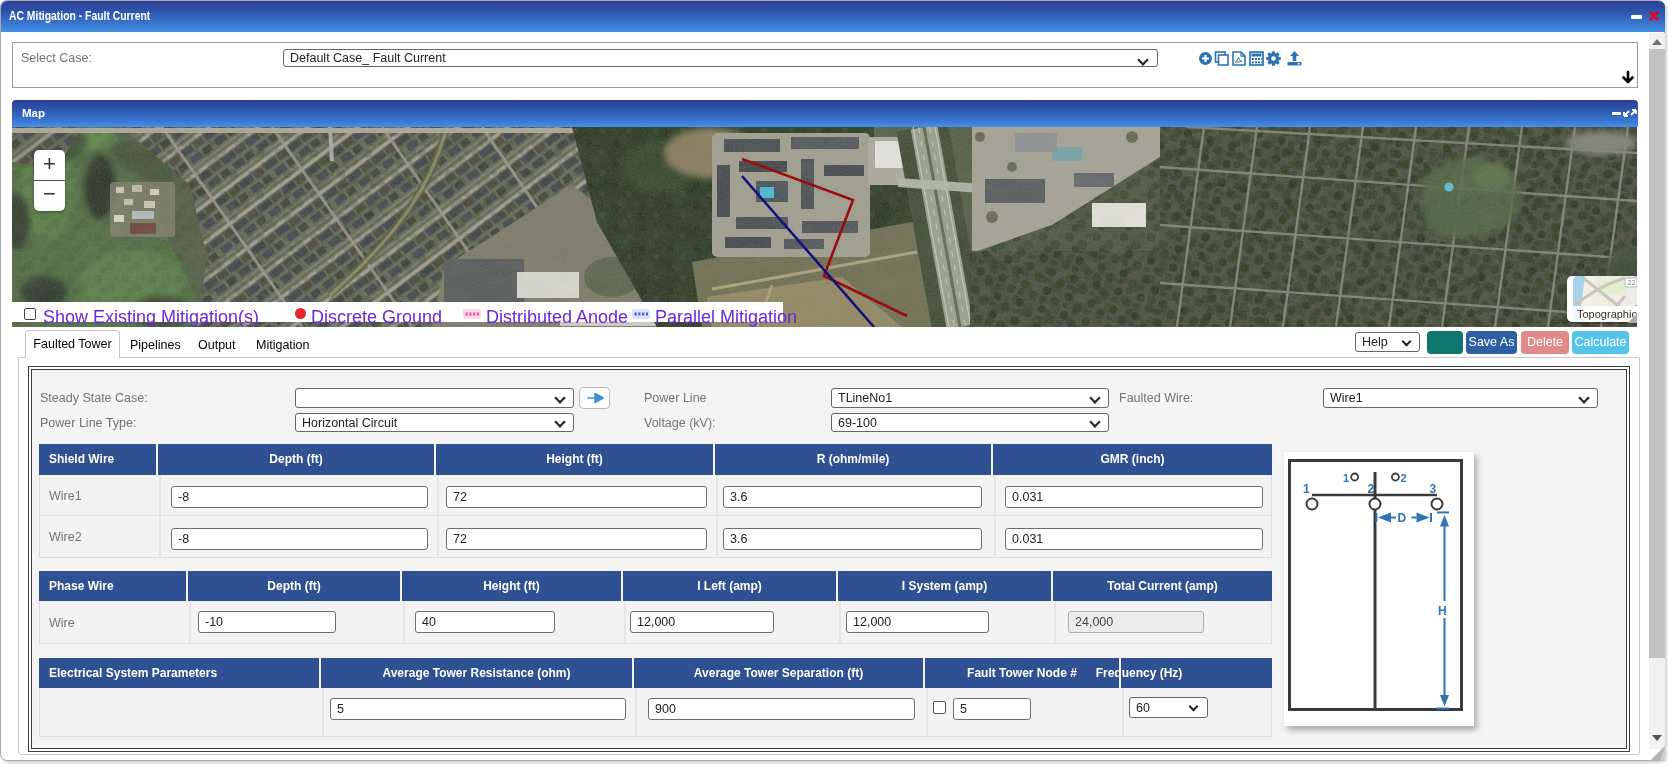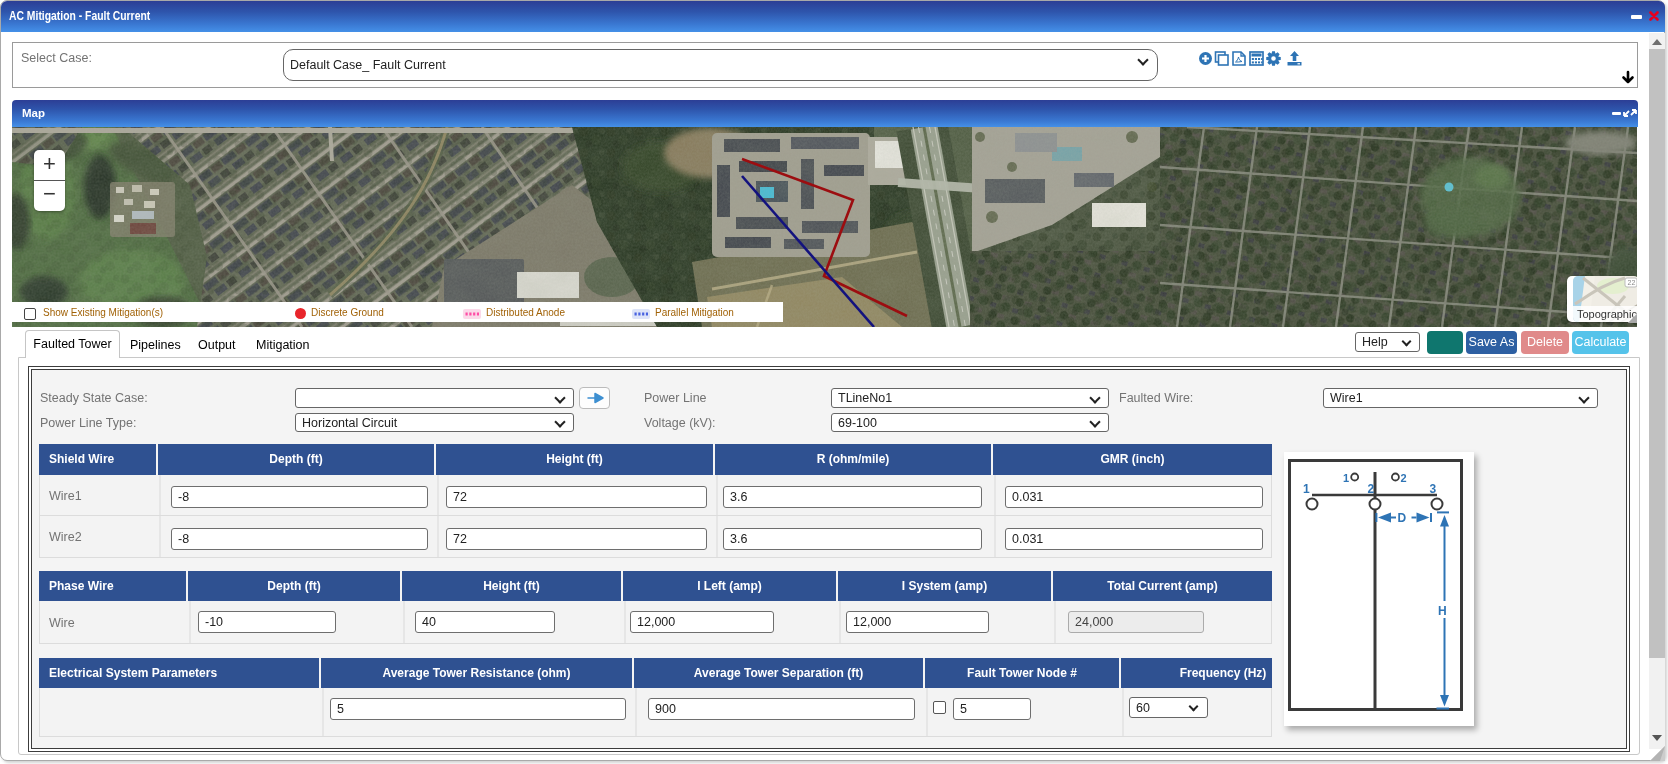--- a/index.html
+++ b/index.html
@@ -14,21 +14,21 @@
 select { position:absolute; font-family:"Liberation Sans",sans-serif; appearance:none; -webkit-appearance:none; background:#fff; border:1px solid #666; border-radius:3px; font-size:12.5px; color:#222; padding:0 6px; }
 input[type=text] { position:absolute; font-family:"Liberation Sans",sans-serif; background:#fff; border:1px solid #6e6e6e; border-radius:3px; font-size:12.5px; color:#222; padding:0 6px; }
 .chev { position:absolute; pointer-events:none; width:8px; height:8px; border-right:2px solid #222; border-bottom:2px solid #222; transform:rotate(45deg); }
 #selpanel { position:absolute; left:12px; top:42px; width:1626px; height:46px; border:1px solid #9a9a9a; background:#fff; }
 #mappanel { position:absolute; left:12px; top:100px; width:1626px; height:227px; }
 #maphead { position:absolute; left:0; top:0; width:100%; height:27px; border-radius:4px 4px 0 0; background:linear-gradient(180deg,#2c3e95 0%, #2e55ac 35%, #3a78d2 78%, #4590e8 100%); }
 #mapbody { position:absolute; left:0; top:27px; width:1625px; height:200px; overflow:hidden; background:#4b5844; }
 #zoomctl { position:absolute; left:22px; top:23px; width:31px; height:61px; background:#fff; border-radius:5px; box-shadow:0 1px 3px rgba(0,0,0,0.4); }
 .zb { position:absolute; left:0; width:31px; height:30px; color:#333; font-size:22px; text-align:center; line-height:28px; }
 #legend { position:absolute; left:0px; top:175px; width:771px; height:20px; background:#fff; }
-.legtxt { position:absolute; top:4.5px; font-size:10px; color:#a16207; white-space:nowrap; }
+.legtxt { position:absolute; top:4.5px; font-size:18px; color:#6d28d9; white-space:nowrap; }
 #topow { position:absolute; left:1555px; top:149px; width:66px; height:46px; background:#fff; border-radius:5px; box-shadow:0 1px 3px rgba(0,0,0,0.35);padding-left:6px; }
 .tab { position:absolute; font-size:12.5px; color:#000000; white-space:nowrap; }
 #tab1 { left:25px; top:330px; width:95px; height:28px; background:#fff; border:1px solid #c5c5c5; border-bottom:none; border-radius:4px 4px 0 0; text-align:center; line-height:26px; z-index:3; }
 .btn { position:absolute; top:331px; height:23px; border-radius:4px; color:#fff; font-size:12.5px; text-align:center; line-height:23px; }
 #tabbox { position:absolute; left:18px; top:357px; width:1622px; height:398px; background:#fff; border:1px solid #c8c8c8; border-radius:0 0 3px 3px; }
 #panel { position:absolute; left:28px; top:366px; width:1602px; height:386px; border:1px solid #3c3c3c; background:#fff; padding:2px; }
 #panelin { width:100%; height:100%; border:1px solid #3c3c3c; background:#f4f4f4; }
 .thead { position:absolute; background:#2f5191; }
 .thcell { position:absolute; color:#fff; font-size:12px; font-weight:bold; text-align:center; top:0; height:100%; border-right:2px solid #f4f4f4; }
 .trow { position:absolute; background:#f3f3f3; border:1px solid #dcdcdc; border-top:none; }
@@ -44,21 +44,21 @@
   <div id="titlebar">
     <div id="titletext">AC Mitigation - Fault Current</div>
     <div style="position:absolute; left:1630px; top:14px; width:11px; height:4px; background:#fff; border-radius:1px;"></div>
     <svg style="position:absolute; left:1648px; top:10px;" width="10" height="10" viewBox="0 0 10 10">
         <path d="M1.5 1.5 L8.5 8.5 M8.5 1.5 L1.5 8.5" stroke="#e8001d" stroke-width="2.6" stroke-linecap="round"></path>
       </svg>
   </div>
 
   <div id="selpanel"></div>
   <div class="lbl" style="left:21px; top:51px;">Select Case:</div>
-  <select style="left:283px; top:49px; width:875px; height:32px;border-radius:10px;"><option>Default Case_ Fault Current</option></select>
+  <select style="left:283px; top:49px; width:875px; height:18px;"><option>Default Case_ Fault Current</option></select>
   <div class="chev" style="left:1139px; top:56px;"></div>
   <svg class="abs" style="left:1198px; top:51px;" width="106" height="15" viewBox="0 0 106 15" fill="none">
 
     <circle cx="7.5" cy="7.5" r="6.5" fill="#2e74b5"></circle>
     <path d="M4 7.5 h7 M7.5 4 v7" stroke="#fff" stroke-width="2.2"></path>
 
     <rect x="17.5" y="1" width="9.5" height="10" stroke="#2e74b5" stroke-width="1.6"></rect>
     <rect x="20.5" y="4" width="9.5" height="10" fill="#fff" stroke="#2e74b5" stroke-width="1.6"></rect>
 
     <path d="M35 1 h8 l4 4 v9 h-12 z" stroke="#2e74b5" stroke-width="1.6"></path>
@@ -415,21 +415,21 @@
   <input type="text" style="left: 415px; top: 611px; width: 140px; height: 22px;" value="40">
   <input type="text" style="left: 630px; top: 611px; width: 144px; height: 22px;" value="12,000">
   <input type="text" style="left: 846px; top: 611px; width: 143px; height: 22px;" value="12,000">
   <input type="text" style="left: 1068px; top: 611px; width: 136px; height: 22px; background: rgb(236, 236, 236); border-color: rgb(171, 171, 171); color: rgb(68, 68, 68);" value="24,000">
 
   <div class="thead" style="left:39px; top:658px; width:1233px; height:30px;">
     <div class="thcell" style="left:0; width:282px; text-align:left; padding-left:10px; line-height:30px;">Electrical System Parameters</div>
     <div class="thcell" style="left:282px; width:313px; line-height:30px;">Average Tower Resistance (ohm)</div>
     <div class="thcell" style="left:595px; width:291px; line-height:30px;">Average Tower Separation (ft)</div>
     <div class="thcell" style="left:886px; width:196px; line-height:30px;">Fault Tower Node #</div>
-    <div class="thcell" style="left:1124px; width:120px; border-right:none; line-height:30px;">Frequency (Hz)</div>
+    <div class="thcell" style="left:1040px; width:120px; border-right:none; line-height:30px;">Frequency (Hz)</div>
   </div>
   <div class="trow" style="left:39px; top:688px; width:1233px; height:49px;">
     <div class="tdiv" style="left:282px;"></div>
       <div class="tdiv" style="left:595px;"></div>
       <div class="tdiv" style="left:886px;"></div>
       <div class="tdiv" style="left:1082px;"></div>
   </div>
   <input type="text" style="left: 330px; top: 698px; width: 296px; height: 22px;" value="5">
   <input type="text" style="left: 648px; top: 698px; width: 267px; height: 22px;" value="900">
   <div style="position:absolute; left:933px; top:701px; width:13px; height:13px; border:1.5px solid #555; border-radius:2px; background:#fff;"></div>

